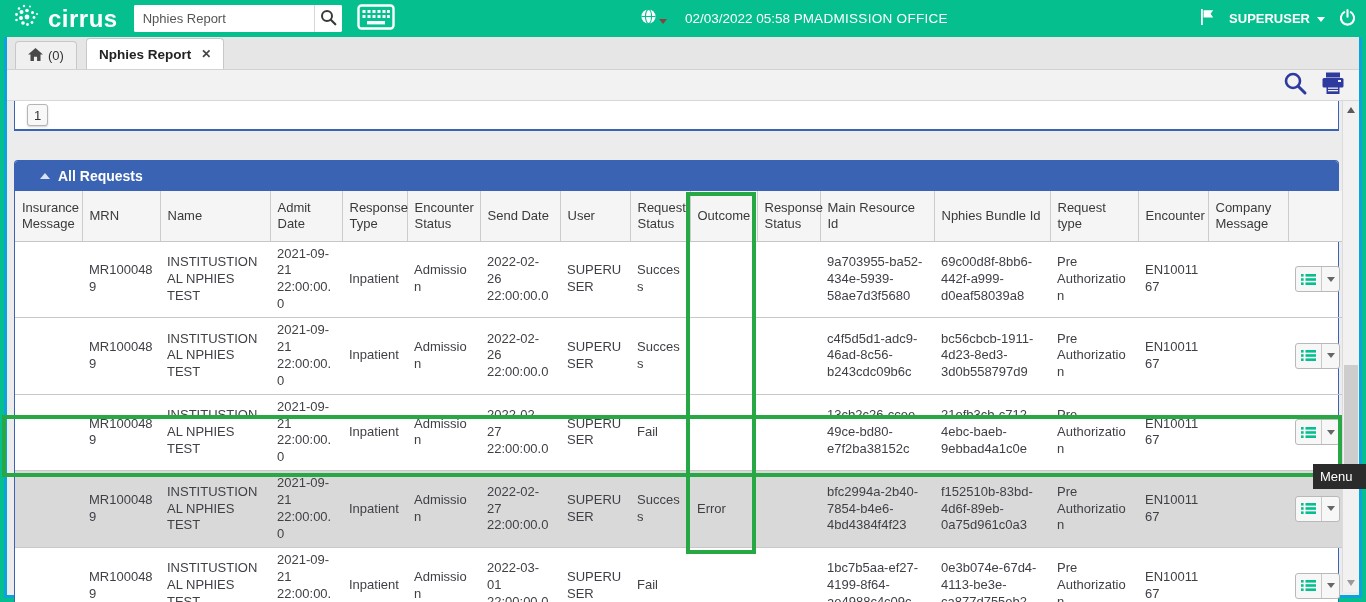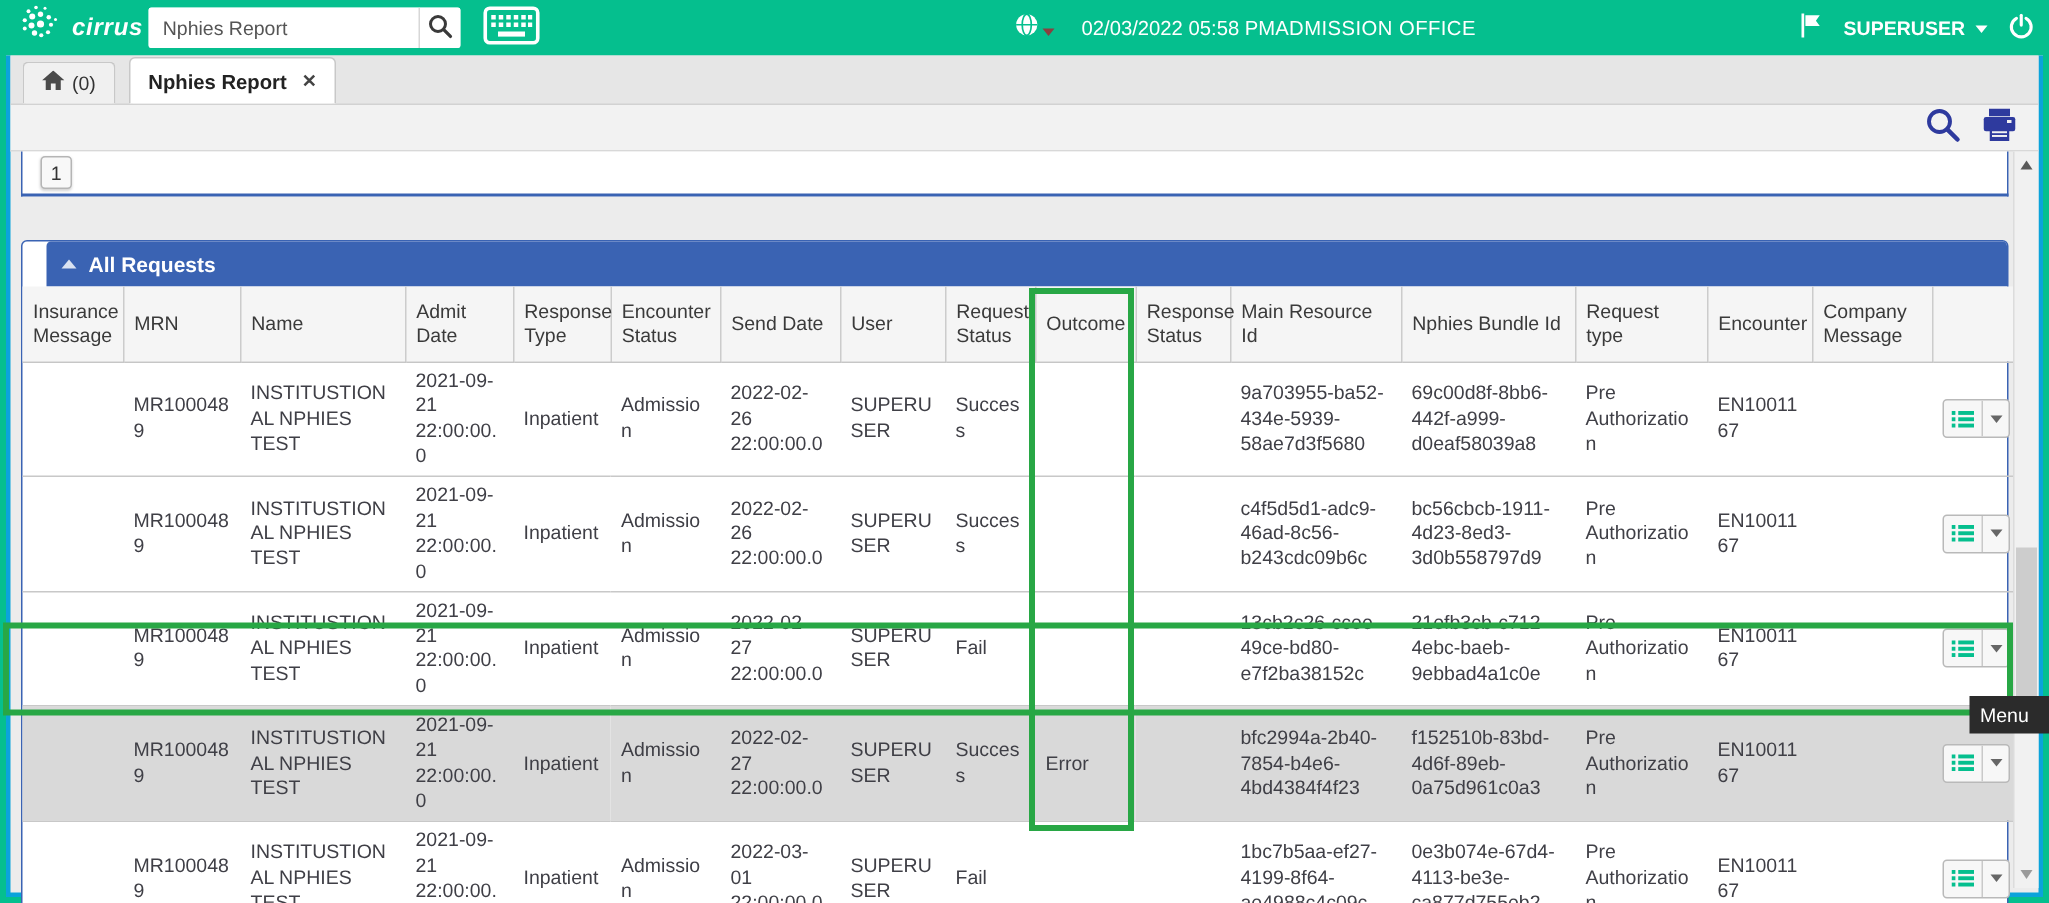--- a/index.html
+++ b/index.html
@@ -13,26 +13,26 @@
     --c-tooltip-bg:#2B2B2B;
   }
   *{margin:0;padding:0;box-sizing:border-box;}
   html,body{width:1366px;height:602px;overflow:hidden;background:#fff;}
   body{font-family:"Liberation Sans",sans-serif;}
   .window{position:relative;width:1366px;height:602px;background:var(--c-teal);overflow:hidden;}
 
   
   .topbar{position:absolute;left:0;top:0;width:100%;height:37px;display:flex;align-items:center;color:#fff;}
   .logo{display:flex;align-items:center;margin-left:12px;}
-  .logo-text{font-size:16px;font-weight:700;letter-spacing:.5px;margin-left:6px;margin-right:4px;font-style:italic;}
+  .logo-text{font-size:24px;font-weight:700;letter-spacing:.5px;margin-left:6px;margin-right:16px;}
   .searchbox{display:flex;align-items:stretch;height:27px;background:#fff;border-radius:2px;overflow:hidden;}
   .searchbox input{width:180px;border:none;outline:none;padding:0 9px;font-size:13px;color:#555;font-family:"Liberation Sans",sans-serif;}
   .search-btn{width:28px;background:#fff;border:none;border-left:1px solid #d7d7d7;display:flex;align-items:center;justify-content:center;cursor:pointer;}
   .kb-btn{background:transparent;border:none;margin-left:15px;display:flex;align-items:center;cursor:pointer;}
-  .topbar-center{position:absolute;left:676px;top:0;height:37px;display:flex;align-items:center;}
+  .topbar-center{position:absolute;left:640px;top:0;height:37px;display:flex;align-items:center;}
   .globe-wrap{display:flex;align-items:center;}
   .chev-dn-sm{width:0;height:0;border-left:4px solid transparent;border-right:4px solid transparent;border-top:5px solid #8a4040;margin-left:2px;margin-top:6px;}
   .dt-text{font-size:13.5px;margin-left:18px;white-space:nowrap;}
   .dept-text{font-size:13.5px;letter-spacing:.3px;white-space:nowrap;}
   .topbar-right{position:absolute;right:10px;top:0;height:37px;display:flex;align-items:center;gap:14px;}
   .user-wrap{display:flex;align-items:center;gap:7px;font-size:13px;font-weight:700;cursor:pointer;}
   .chev-dn-wh{width:0;height:0;border-left:4px solid transparent;border-right:4px solid transparent;border-top:5px solid #fff;margin-top:2px;}
   .iconbtn{background:transparent;border:none;display:flex;align-items:center;cursor:pointer;padding:0;}
 
   
@@ -49,21 +49,21 @@
   
   .toolbar{position:absolute;left:0;top:33px;width:100%;height:31px;background:#f2f2f2;border-bottom:1px solid #d8d8d8;display:flex;align-items:center;justify-content:flex-end;gap:13px;padding-right:14px;}
   .toolbar .iconbtn{height:26px;}
 
   
   .top-panel{position:absolute;left:7px;top:64px;width:1325px;height:30px;background:#fff;border:1px solid var(--c-panel-blue);border-top:none;border-bottom-width:2px;}
   .page1-btn{margin:3px 0 0 12px;width:21px;height:22px;background:#f8f8f8;border:1px solid #b5b5b5;border-radius:3px;font-size:13px;color:#333;box-shadow:0 1px 2px rgba(0,0,0,.18);cursor:pointer;font-family:"Liberation Sans",sans-serif;}
 
   
   .main-panel{position:absolute;left:7px;top:123px;width:1325px;background:#fff;border:1px solid var(--c-panel-blue);border-bottom-width:2px;border-radius:4px 4px 0 0;}
-  .panel-header{height:30px;background:var(--c-panel-blue);border-radius:3px 3px 0 0;display:flex;align-items:center;padding-left:10px;color:#fff;font-size:14px;font-weight:700;gap:8px;cursor:pointer;margin-left:16px;}
+  .panel-header{height:30px;background:var(--c-panel-blue);border-radius:3px 3px 0 0;display:flex;align-items:center;padding-left:25px;color:#fff;font-size:14px;font-weight:700;gap:8px;cursor:pointer;}
   .collapse-tri{width:0;height:0;border-left:5px solid transparent;border-right:5px solid transparent;border-bottom:6px solid #d9e2f2;}
 
   table.grid{width:100%;border-collapse:collapse;table-layout:fixed;}
   table.grid th{height:50px;background:#f5f5f5;border-right:1px solid #ccc;border-bottom:1px solid #c6c6c6;font-weight:400;font-size:13px;color:#3a3a3a;text-align:left;padding:4px 7px;vertical-align:middle;line-height:1.25;}
   table.grid th:last-child{border-right:none;}
   table.grid td{height:59px;border-bottom:1px solid #c8c8c8;font-size:13px;color:#3f3f46;padding:4px 7px;vertical-align:middle;line-height:1.3;overflow-wrap:break-word;}
   table.grid tr.highlighted td{background:var(--c-row-highlight);}
   table.grid tbody tr:last-child td{border-bottom:none;}
   td.cell-actions{text-align:center;}
   .split-btn{display:inline-flex;height:26px;border:1px solid #b9b9b9;border-radius:3px;background:#f7f7f7;overflow:hidden;vertical-align:middle;cursor:pointer;}

